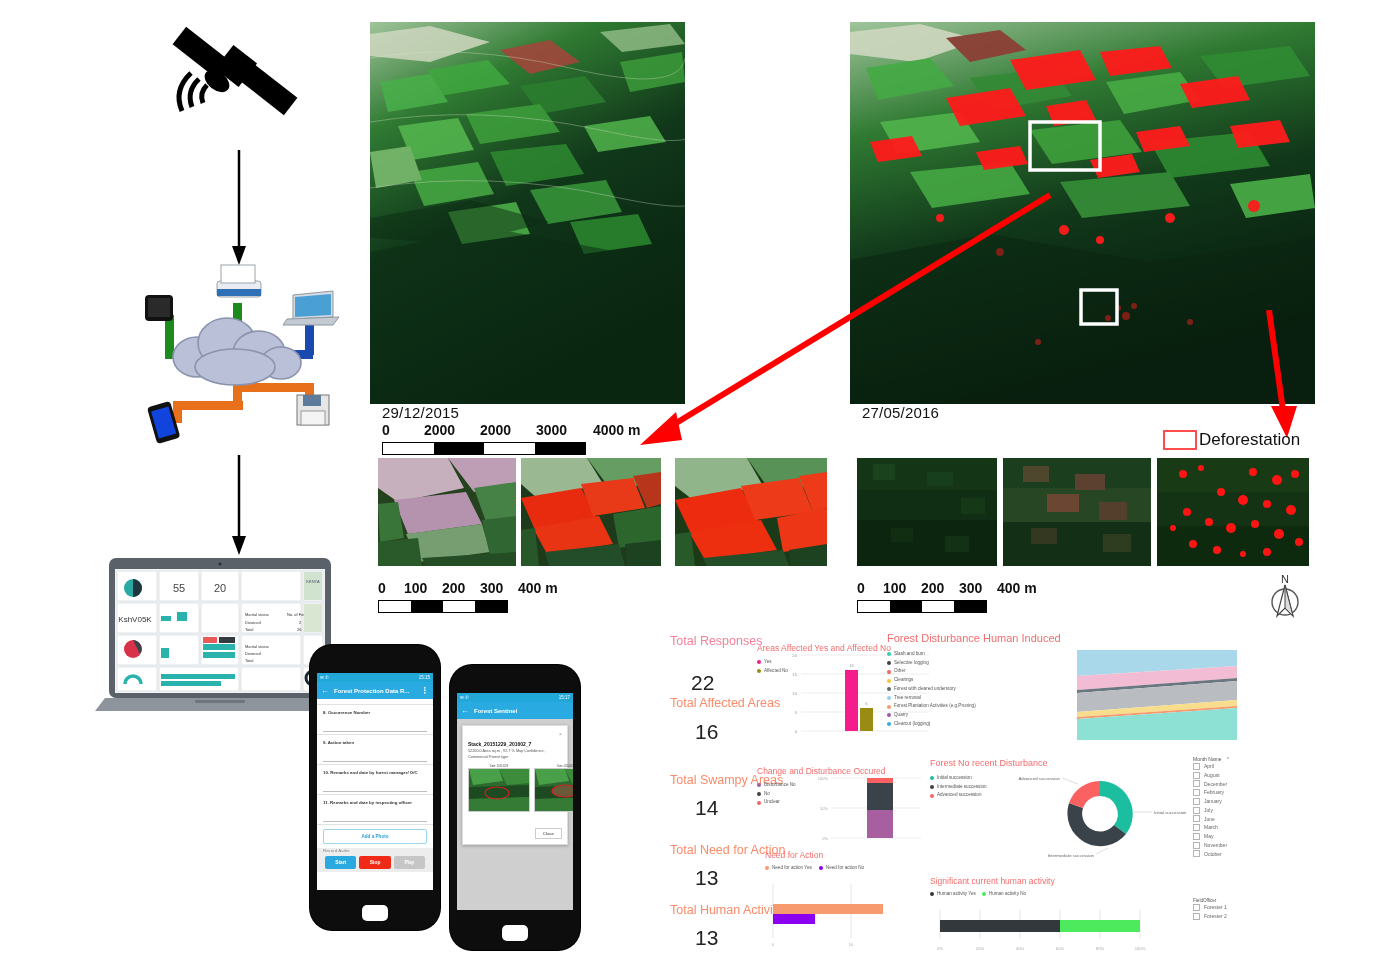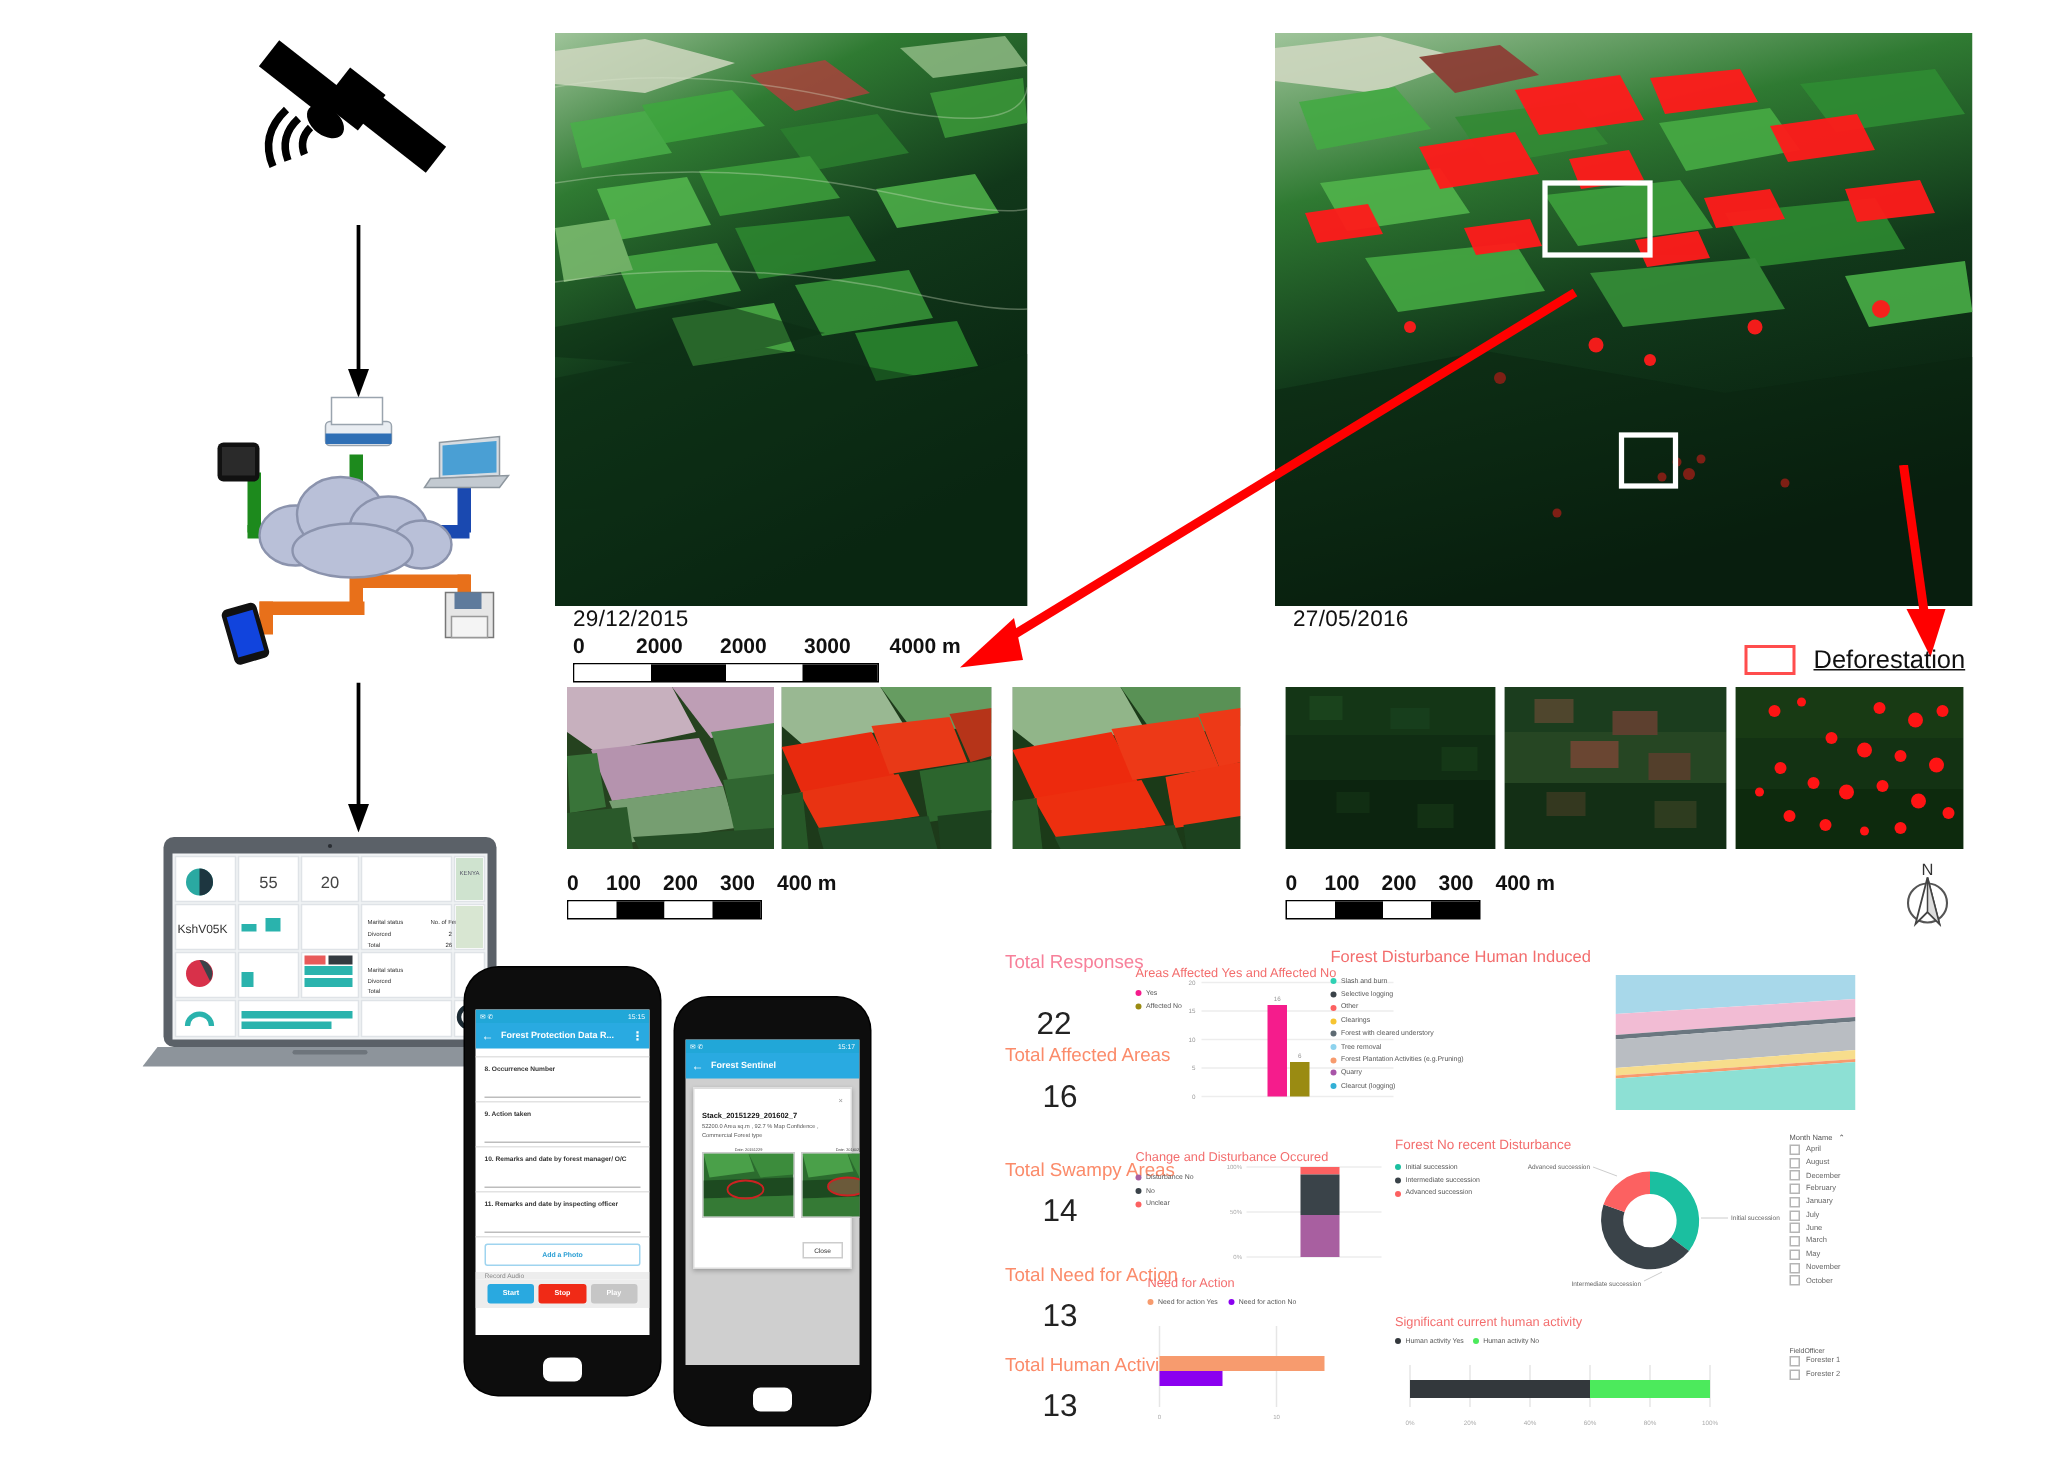--- a/index.html
+++ b/index.html
@@ -34,21 +34,21 @@
   
   .inset{border:0;}
   #inset-a{left:378px;top:458px;width:138px;height:108px;}
   #inset-b{left:521px;top:458px;width:140px;height:108px;}
   #inset-c{left:675px;top:458px;width:152px;height:108px;}
   #inset-d{left:857px;top:458px;width:140px;height:108px;}
   #inset-e{left:1003px;top:458px;width:148px;height:108px;}
   #inset-f{left:1157px;top:458px;width:152px;height:108px;}
 
   
-  #defo-legend{left:1163px;top:430px;display:flex;align-items:center;gap:12px;text-decoration:underline;}
+  #defo-legend{left:1163px;top:430px;display:flex;align-items:center;gap:2px;}
   #defo-swatch{width:30px;height:16px;border:2px solid #ff4d4d;background:#fff;}
   #defo-label{font-size:17px;}
 
   
   #north-arrow{left:1262px;top:572px;width:46px;height:48px;}
 
   
   #laptop{left:95px;top:556px;width:250px;height:160px;}
 
   

